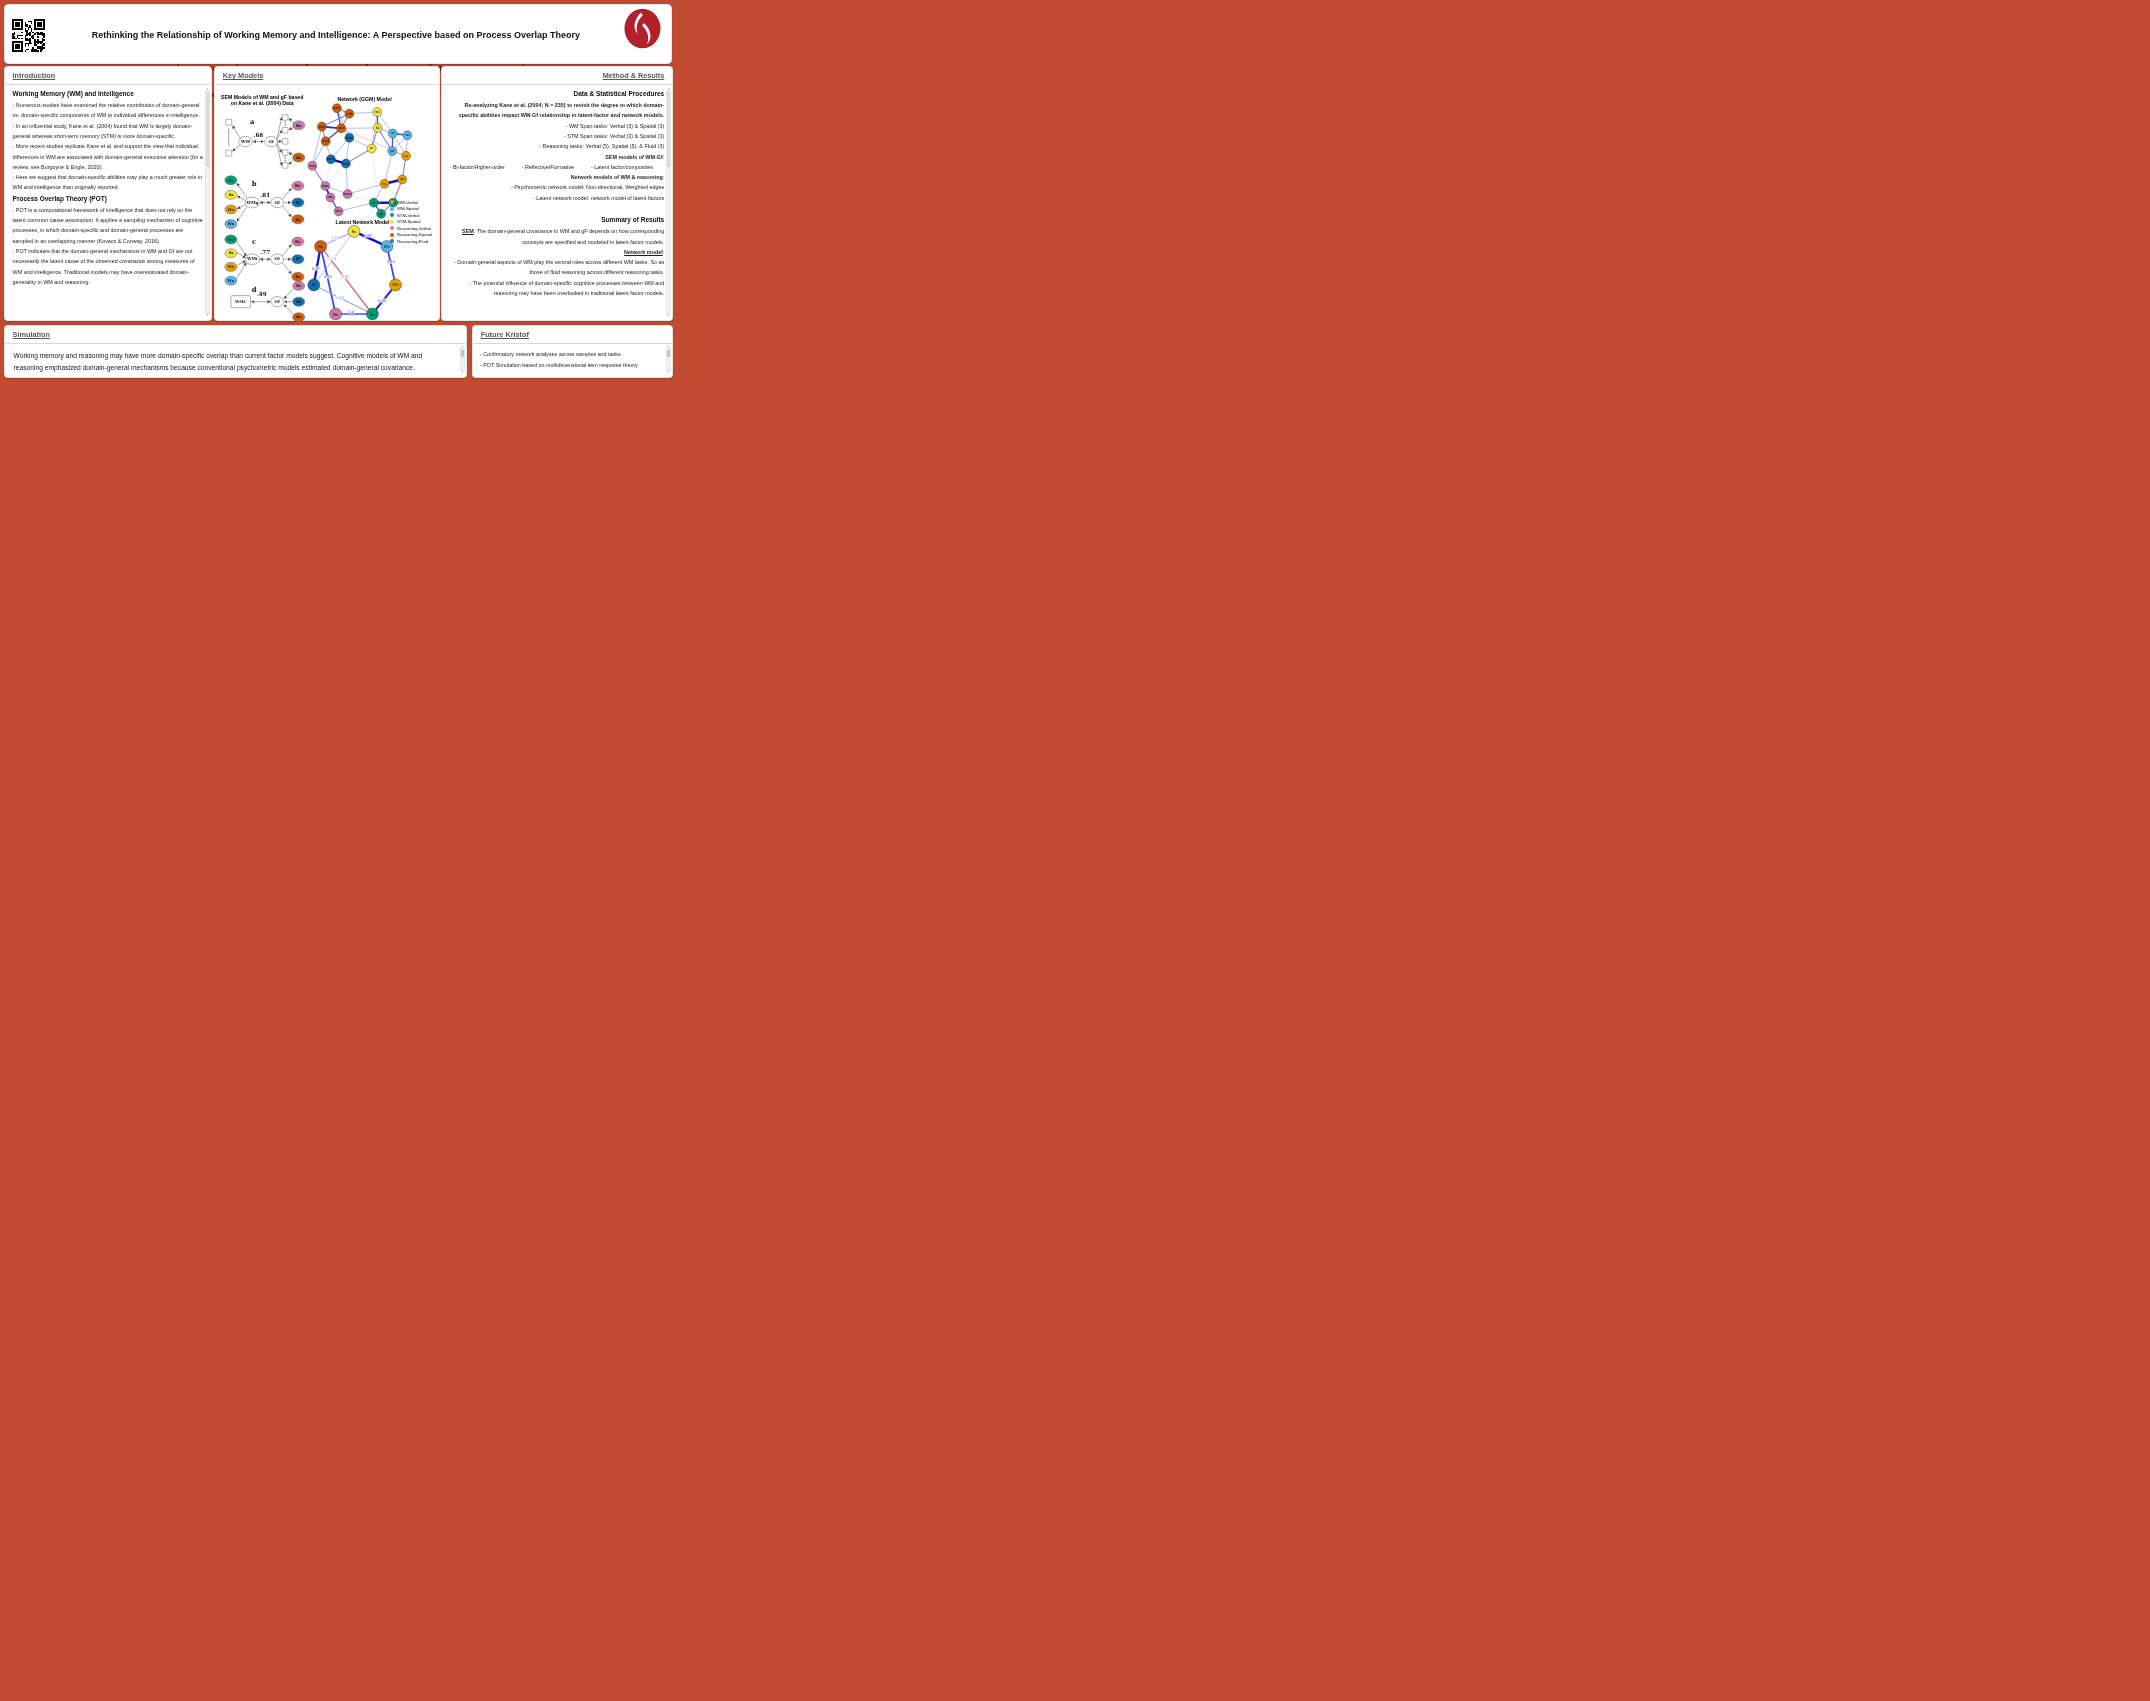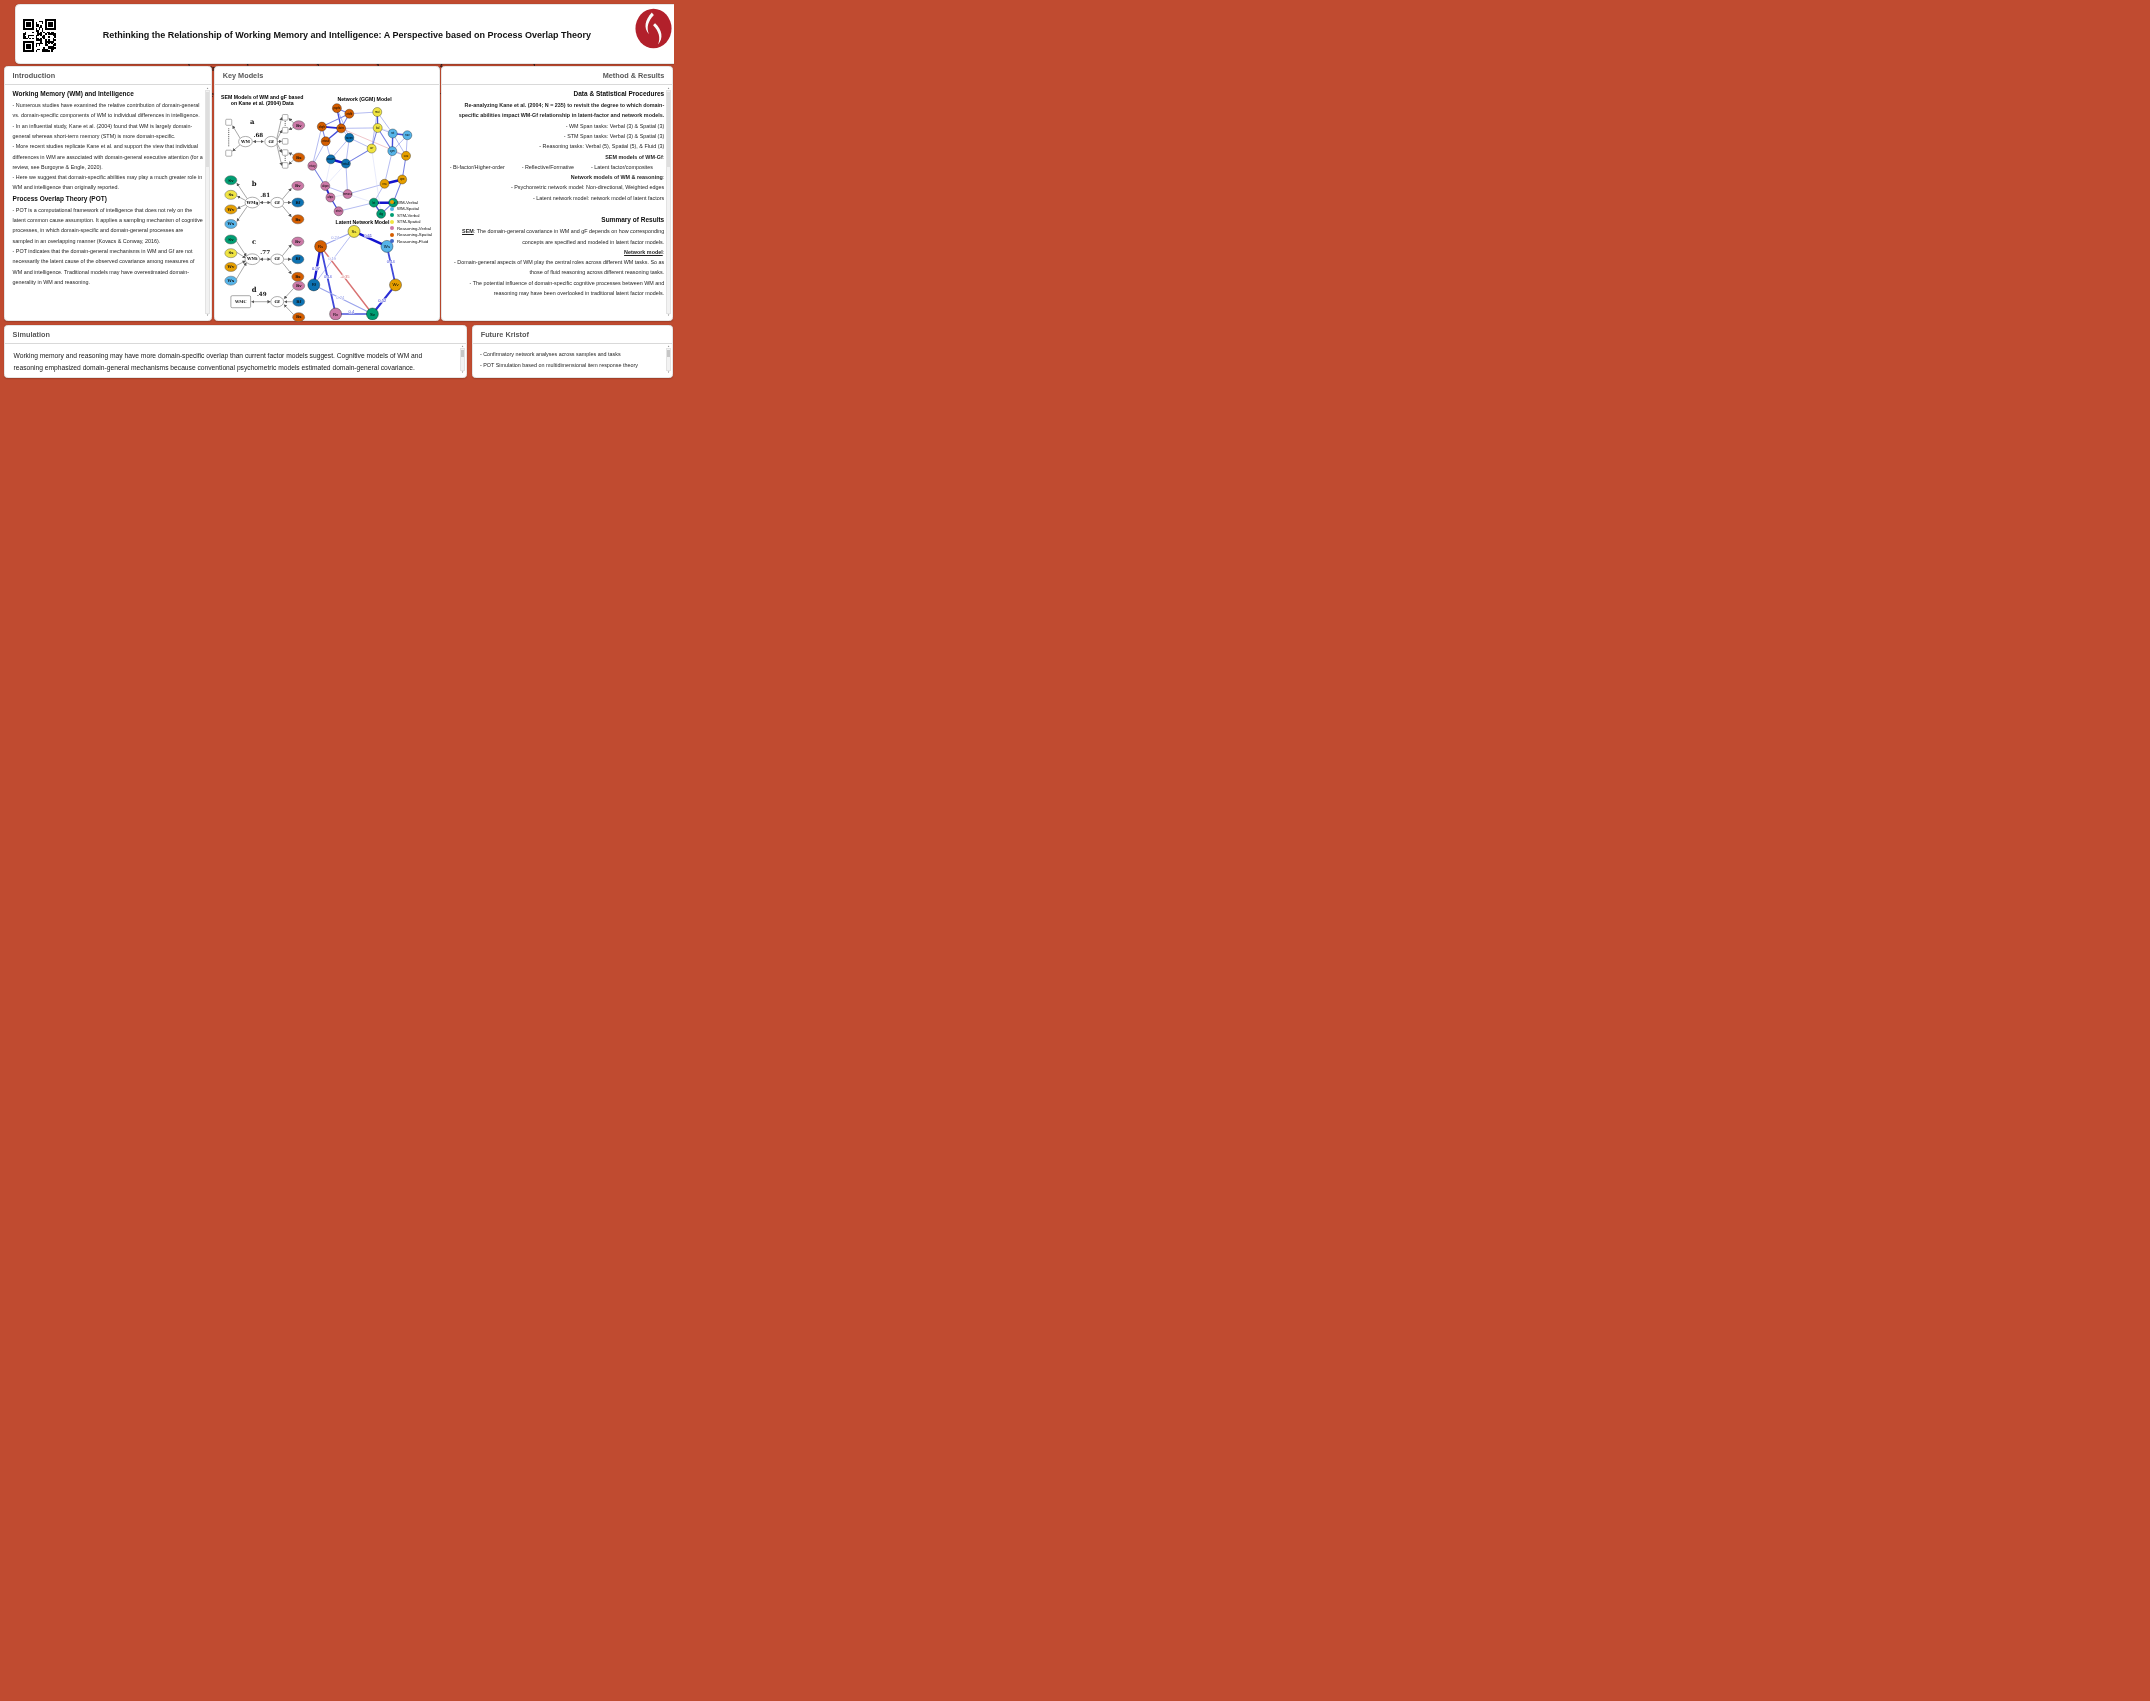--- a/index.html
+++ b/index.html
@@ -1,28 +1,28 @@
 <!DOCTYPE html>
 <html style="font-size:6.9px"><head>
 <meta charset="utf-8">
 <style>
   html,body{margin:0;padding:0;background:#C04B30;font-family:"Liberation Sans",sans-serif;}
   #poster{position:relative;width:674px;height:380px;background:#C04B30;overflow:hidden;}
   .card{position:absolute;background:#fff;border-radius:3.4px;box-shadow:0 0.4px 1.3px rgba(0,0,0,.18);border:0.4px solid #E6E6E6;}
   
-  #header{left:3.9px;top:3.9px;width:666px;height:58px;border-radius:4.3px;margin-left:11px;}
+  #header{left:3.9px;top:3.9px;width:666px;height:58px;border-radius:4.3px;}
   #qr{position:absolute;left:6.9px;top:14px;width:33px;height:33px;}
   #logo{position:absolute;right:7.7px;top:2.6px;width:41px;height:43px;}
   #head-text{position:absolute;left:52px;right:56px;top:0;text-align:center;white-space:pre-wrap;}
   #poster-title{margin:0;padding-top:10.3px;font-size:9px;line-height:13px;font-weight:bold;color:#111;}
   #authors{margin-top:5.6px;font-size:7.3px;line-height:9.5px;font-weight:bold;color:#111;}
   #authors sup{font-size:4.7px;}
   #affil{margin-top:3px;font-size:6.7px;line-height:8.6px;font-style:italic;color:#151515;}
   
-  .panel-title{padding:4.3px 7.7px 0 7.7px;font-size:7.3px;font-weight:bold;color:#595959;}
+  .panel-title{padding:4.3px 7.7px 0 7.7px;font-size:7.3px;font-weight:bold;color:#595959;text-decoration:underline;}
   .divider{position:absolute;left:0;right:0;top:17px;height:1.3px;background:#D9D9D9;}
   .panel-body{position:absolute;left:0;top:18.5px;right:5.2px;bottom:0.9px;padding:2.6px 2.6px 0 7.7px;overflow:hidden;}
   #intro{left:3.9px;top:66px;width:206px;height:253px;}
   #keyres{left:214px;top:66px;width:224px;height:253px;}
   #method{left:441px;top:66px;width:230px;height:253px;text-align:right;}
   #conclusion{left:3.9px;top:325px;width:461px;height:51px;}
   #future{left:472px;top:325px;width:199px;height:51px;}
   .blk{font-size:5.4px;line-height:10.3px;color:#1f1f1f;}
   .blk.h{font-size:6.5px;line-height:12px;font-weight:bold;color:#0d0d0d;}
   .blk.b{font-weight:bold;}

